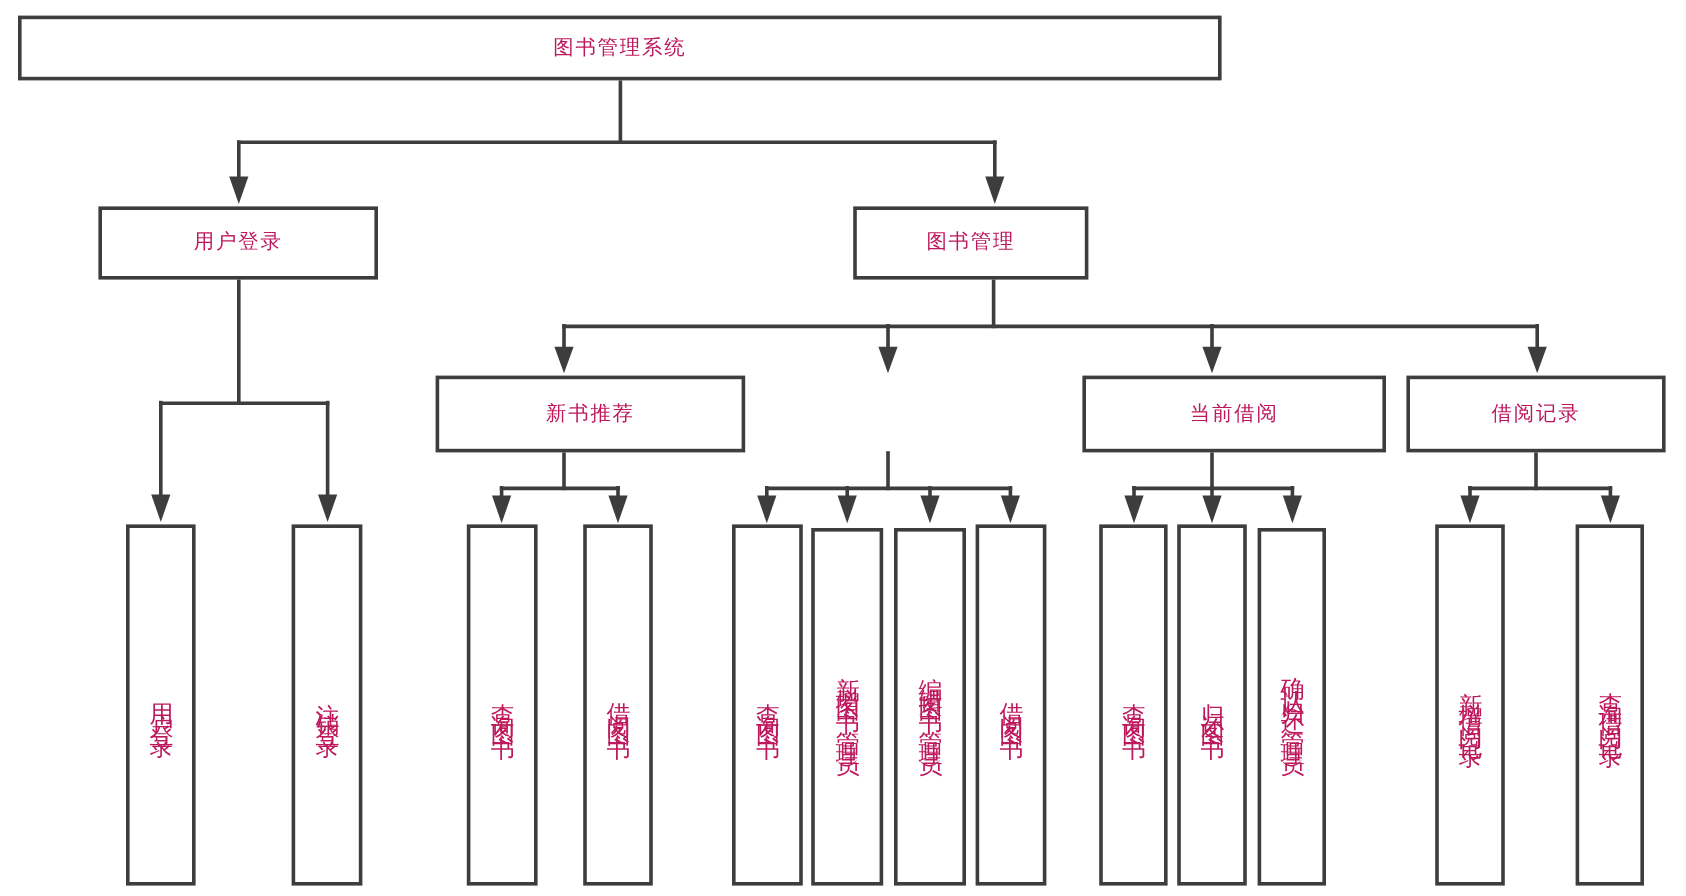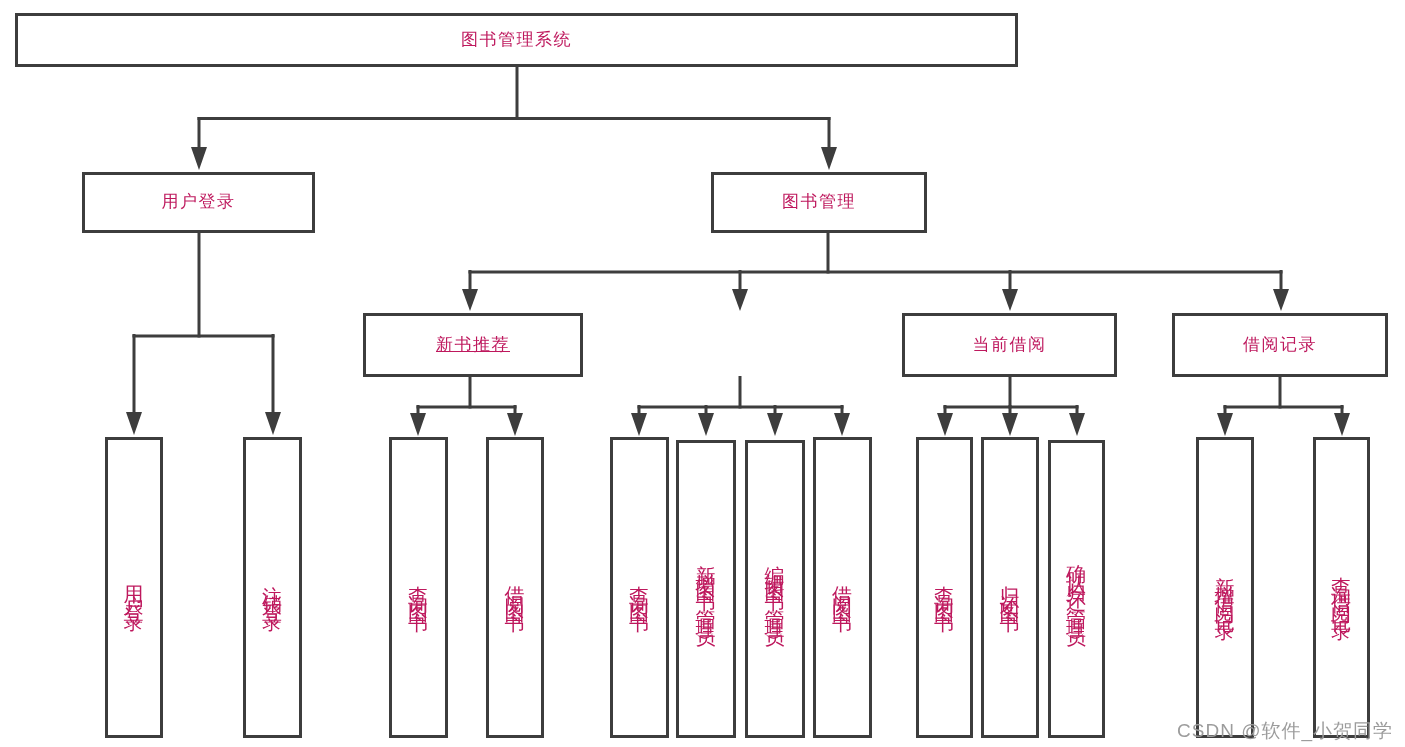--- a/index.html
+++ b/index.html
@@ -109,38 +109,37 @@
     <line x1="1223.5" y1="407" x2="1343.5" y2="407"></line>
     <line x1="1225" y1="405" x2="1225" y2="416"></line>
     <polygon points="1217,413 1233,413 1225,436"></polygon>
     <line x1="1342" y1="405" x2="1342" y2="416"></line>
     <polygon points="1334,413 1350,413 1342,436"></polygon>
   </svg>
 
   <div class="box hbox" style="left:15px; top:13px; width:1003px; height:54px;">图书管理系统</div>
 
   <div class="box hbox" style="left:82px; top:172px; width:233px; height:61px;">用户登录</div>
-  <div class="box hbox" style="left:711px; top:172px; width:216px; height:61px;">图书管理</div>
+  <div class="box hbox" style="left:711px; top:172px; width:196px; height:61px;">图书管理</div>
 
-  <div class="box hbox" style="left:363px; top:313px; width:220px; height:64px;text-decoration:underline;">新书推荐</div>
-  <div class="box hbox" style="left:902px; top:313px; width:215px; height:64px;">当前借阅</div>
+  <div class="box hbox" style="left:363px; top:313px; width:258px; height:64px;">新书推荐</div>
+  <div class="box hbox" style="left:902px; top:313px; width:253px; height:64px;">当前借阅</div>
   <div class="box hbox" style="left:1172px; top:313px; width:216px; height:64px;">借阅记录</div>
 
   <div class="box vbox" style="left:105px; top:437px; width:58px; height:301px;">用户登录</div>
   <div class="box vbox" style="left:243px; top:437px; width:59px; height:301px;">注销登录</div>
 
   <div class="box vbox" style="left:389px; top:437px; width:59px; height:301px;">查询图书</div>
   <div class="box vbox" style="left:486px; top:437px; width:58px; height:301px;">借阅图书</div>
 
   <div class="box vbox" style="left:610px; top:437px; width:59px; height:301px;">查询图书</div>
   <div class="box vbox" style="left:676px; top:440px; width:60px; height:298px;">新增图书（管理员）</div>
   <div class="box vbox" style="left:745px; top:440px; width:60px; height:298px;">编辑图书（管理员）</div>
   <div class="box vbox" style="left:813px; top:437px; width:59px; height:301px;">借阅图书</div>
 
   <div class="box vbox" style="left:916px; top:437px; width:57px; height:301px;">查询图书</div>
   <div class="box vbox" style="left:981px; top:437px; width:58px; height:301px;">归还图书</div>
   <div class="box vbox" style="left:1048px; top:440px; width:57px; height:298px;">确认归还（管理员）</div>
 
   <div class="box vbox" style="left:1196px; top:437px; width:58px; height:301px;">新增借阅记录</div>
   <div class="box vbox" style="left:1313px; top:437px; width:57px; height:301px;">查询借阅记录</div>
 
-  <div class="watermark">CSDN @软件_小贺同学</div>
 </div>
 
 </body></html>

